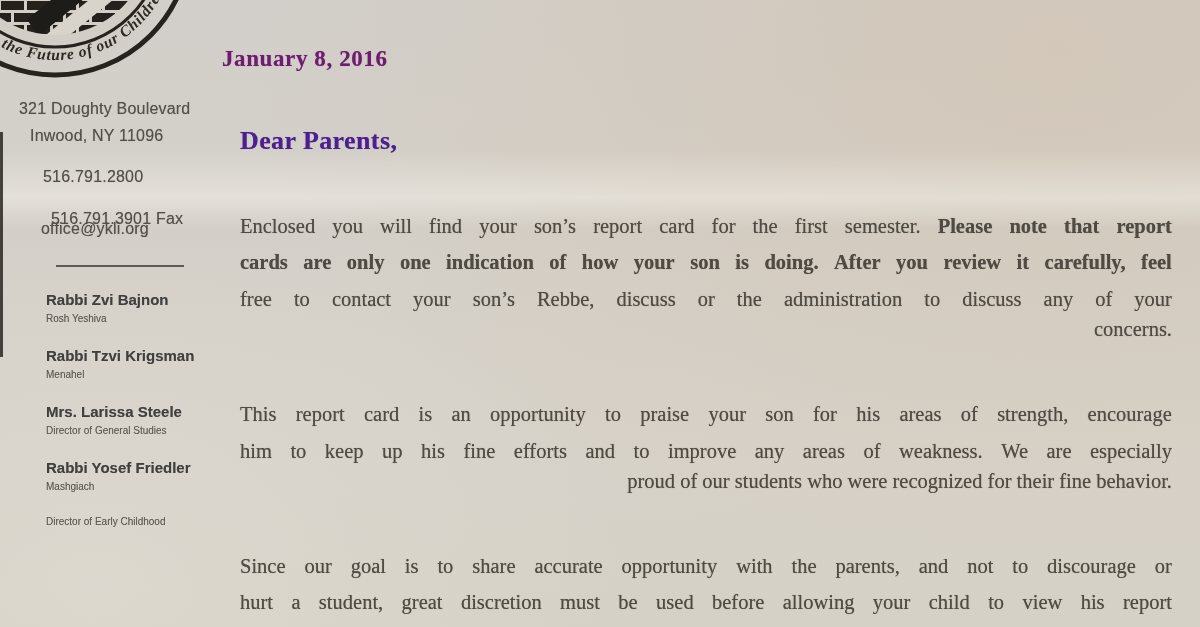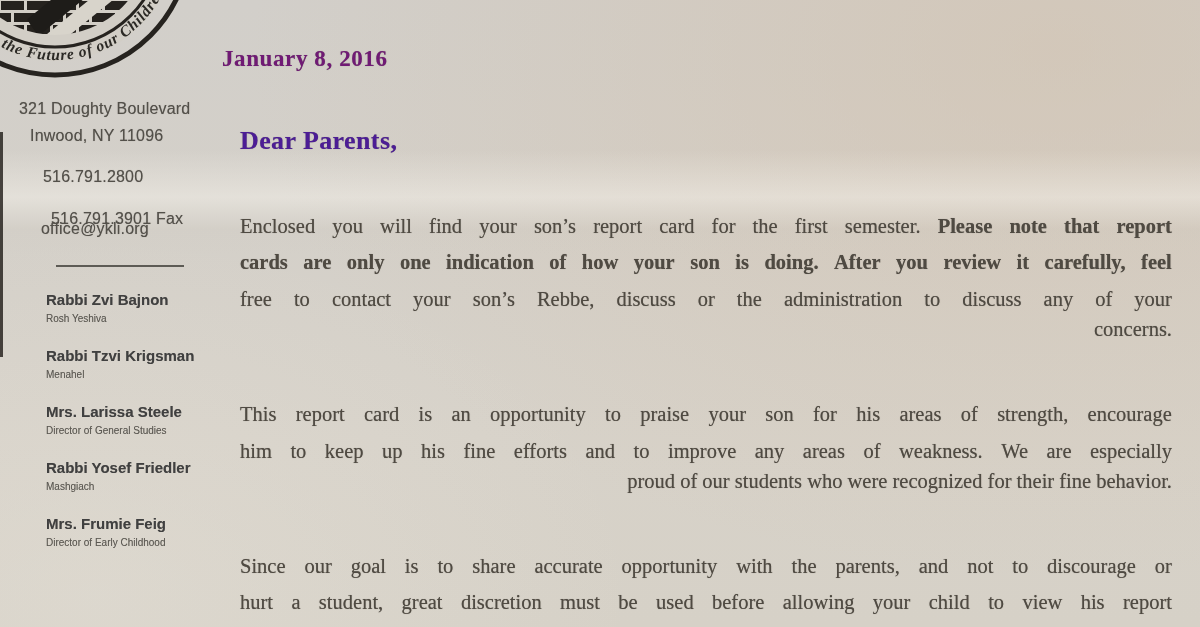--- a/index.html
+++ b/index.html
@@ -111,21 +111,20 @@
     </div>
     <div class="staff-item">
       <div class="staff-name">Mrs. Larissa Steele</div>
       <div class="staff-title">Director of General Studies</div>
     </div>
     <div class="staff-item">
       <div class="staff-name">Rabbi Yosef Friedler</div>
       <div class="staff-title">Mashgiach</div>
     </div>
     <div class="staff-item">
-      <div class="staff-name">Mrs. Frumie Feig</div>
       <div class="staff-title">Director of Early Childhood</div>
     </div>
   </div>
 
 <div class="date soft">January 8, 2016</div>
 <div class="salutation soft">Dear Parents,</div>
 <div class="letter-body soft">
     <div class="para">
       <div class="bline just">
         <span class="w seg-r">Enclosed</span>

